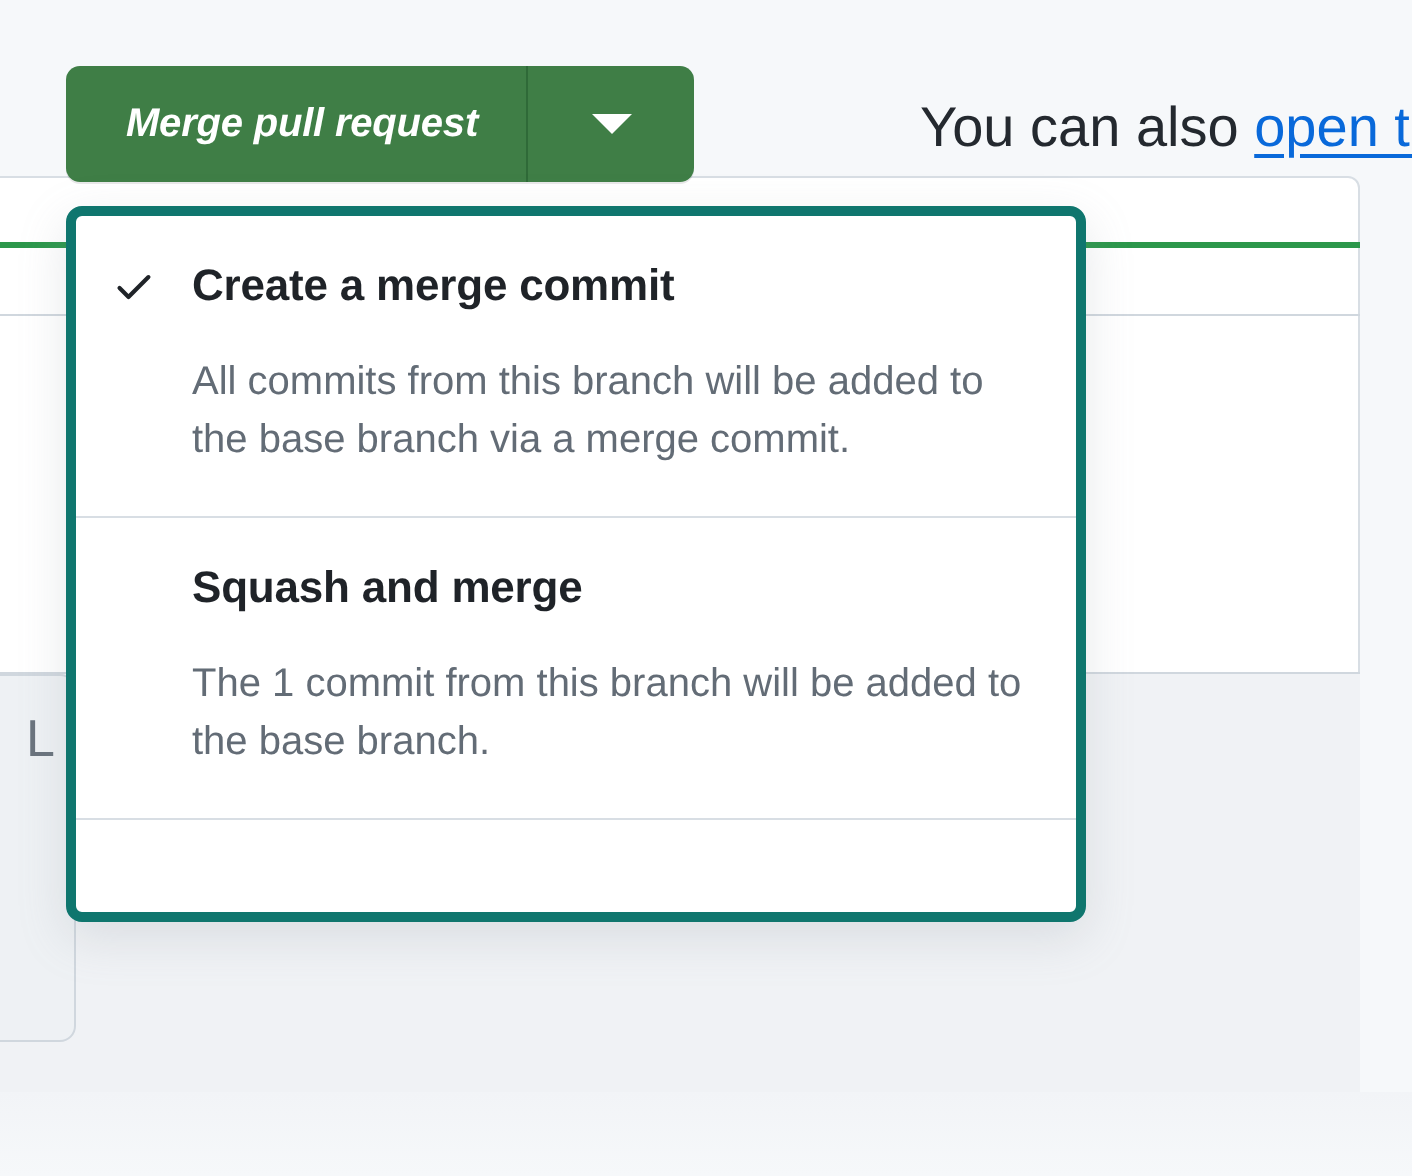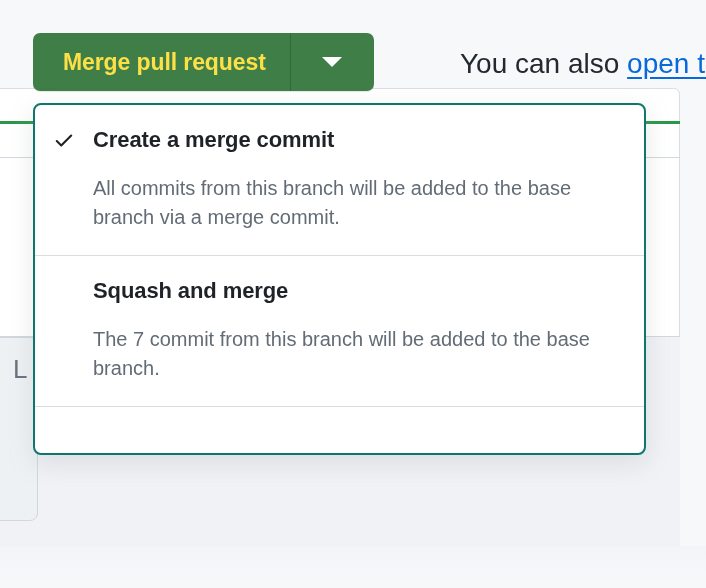--- a/index.html
+++ b/index.html
@@ -94,30 +94,31 @@
     height: 58px;
     display: flex;
     z-index: 5;
     border-radius: 7px;
     box-shadow: 0 1px 0 rgba(27,31,36,0.10);
     overflow: hidden;
   }
   .btn-merge {
     background: #3a7d44;
     background: #3f7e46;
-    color: #fde047;
-    font-size: 23px;
+    color: #ffffff;
+    font-size: 20px;
     font-weight: bold;
     padding: 0 24px 0 30px;
     display: flex;
     align-items: center;
     border: none;
     font-family: "Liberation Sans", sans-serif;
     cursor: pointer;
     letter-spacing: -0.1px;
+    font-style: italic;
   }
   .btn-caret {
     background: #3f7e46;
     width: 84px;
     border: none;
     border-left: 1px solid #2f6a38;
     display: flex;
     align-items: center;
     justify-content: center;
     cursor: pointer;
@@ -144,23 +145,23 @@
     text-decoration: underline;
     text-underline-offset: 4px;
     cursor: pointer;
   }
 
   
   .dropdown {
     position: absolute;
     left: 33px;
     top: 103px;
-    width: 613px;
+    width: 510px;
     background: #ffffff;
-    border: 2px solid #0f766e;
+    border: 5px solid #0f766e;
     border-radius: 8px;
     box-shadow: 0 8px 24px rgba(140,149,159,0.22);
     z-index: 20;
     overflow: hidden;
   }
   .dd-item {
     display: flex;
     padding: 20px 18px 22px 18px;
     cursor: pointer;
   }
@@ -233,21 +234,21 @@
     <div class="dd-body">
       <div class="dd-title">Create a merge commit</div>
       <div class="dd-desc">All commits from this branch will be added to the base branch via a merge commit.</div>
     </div>
   </div>
 
   <div class="dd-item">
     <div class="dd-check-col"></div>
     <div class="dd-body">
       <div class="dd-title">Squash and merge</div>
-      <div class="dd-desc">The 7 commit from this branch will be added to the base branch.</div>
+      <div class="dd-desc">The 1 commit from this branch will be added to the base branch.</div>
     </div>
   </div>
 
   <div class="dd-item">
     <div class="dd-check-col"></div>
   </div>
 
 </div>
 
 </body></html>

